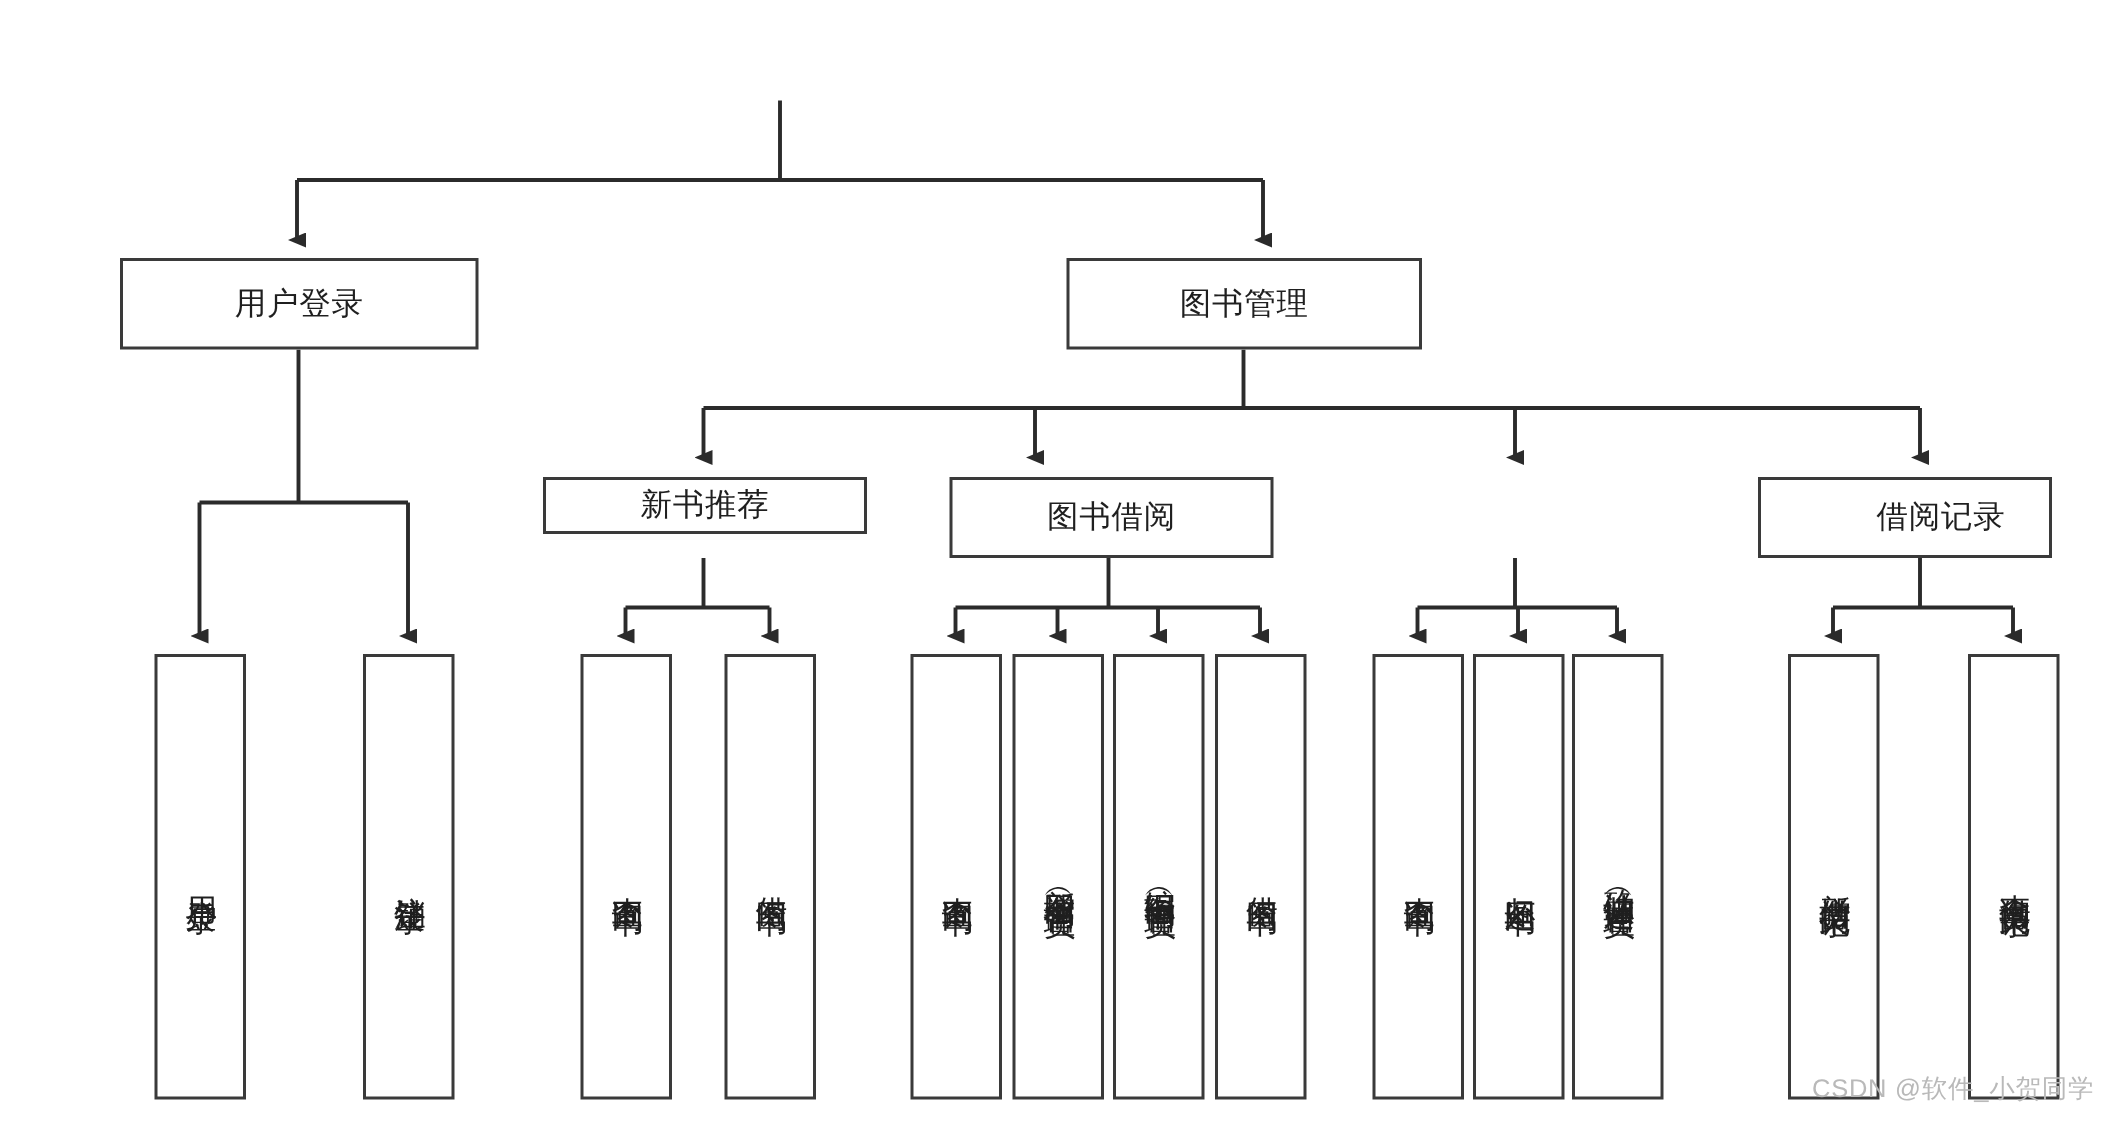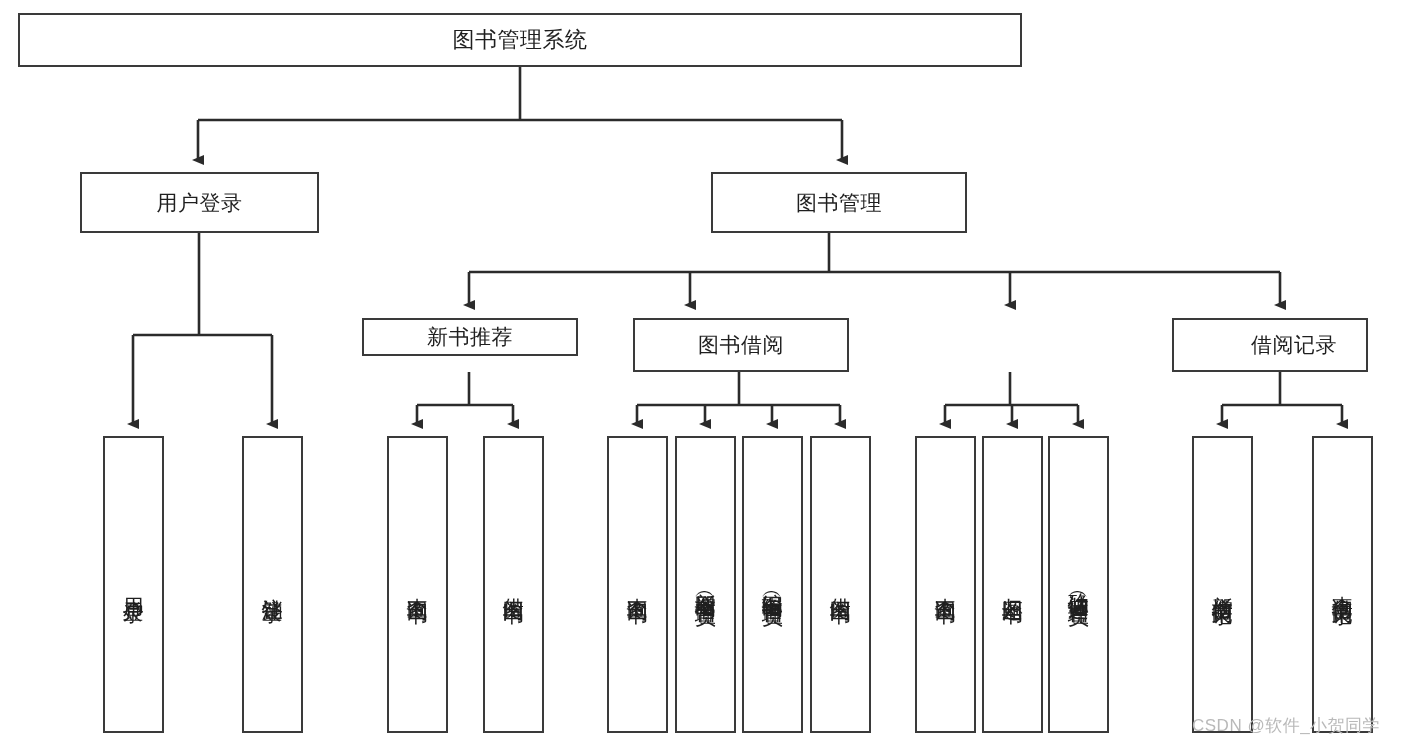--- a/index.html
+++ b/index.html
@@ -112,28 +112,25 @@
       <path d="M1012,405 L1012,424" marker-end="url(#arrow)"></path>
       <path d="M1078,405 L1078,424" marker-end="url(#arrow)"></path>
 
       <path d="M1280,372 L1280,405"></path>
       <path d="M1222,405 L1342,405"></path>
       <path d="M1222,405 L1222,424" marker-end="url(#arrow)"></path>
       <path d="M1342,405 L1342,424" marker-end="url(#arrow)"></path>
     </g>
   </svg>
 
-  <div class="node horizontal root" style="left:18px; top:13px; width:1004px; height:54px;">
-    <span class="label">图书管理系统</span>
-  </div>
 
   <div class="node horizontal" style="left:80px; top:172px; width:239px; height:61px;">
     <span class="label">用户登录</span>
   </div>
-  <div class="node horizontal" style="left:711px; top:172px; width:256px; height:61px;">
+  <div class="node horizontal" style="left:711px; top:172px; width:237px; height:61px;">
     <span class="label">图书管理</span>
   </div>
 
   <div class="node horizontal" style="left:362px; top:318px; width:216px; height:38px;">
     <span class="label">新书推荐</span>
   </div>
   <div class="node horizontal" style="left:633px; top:318px; width:216px; height:54px;">
     <span class="label">图书借阅</span>
   </div>
   <div class="node horizontal" style="left:1172px; top:318px; width:196px; height:54px;padding-left:48px;">
@@ -177,15 +174,15 @@
     <span class="label">确认归还（管理员）</span>
   </div>
 
   <div class="node vertical" style="left:1192px; top:436px; width:61px; height:297px;">
     <span class="label">新增借阅记录</span>
   </div>
   <div class="node vertical" style="left:1312px; top:436px; width:61px; height:297px;">
     <span class="label">查询借阅记录</span>
   </div>
 
-  <div class="watermark" style="left:1192px; top:714px;">CSDN @软件_小贺同学</div>
+  <div class="watermark" style="left:1192px; top:714px;padding-left:16px;">CSDN @软件_小贺同学</div>
 
 </div>
 
 </body></html>

